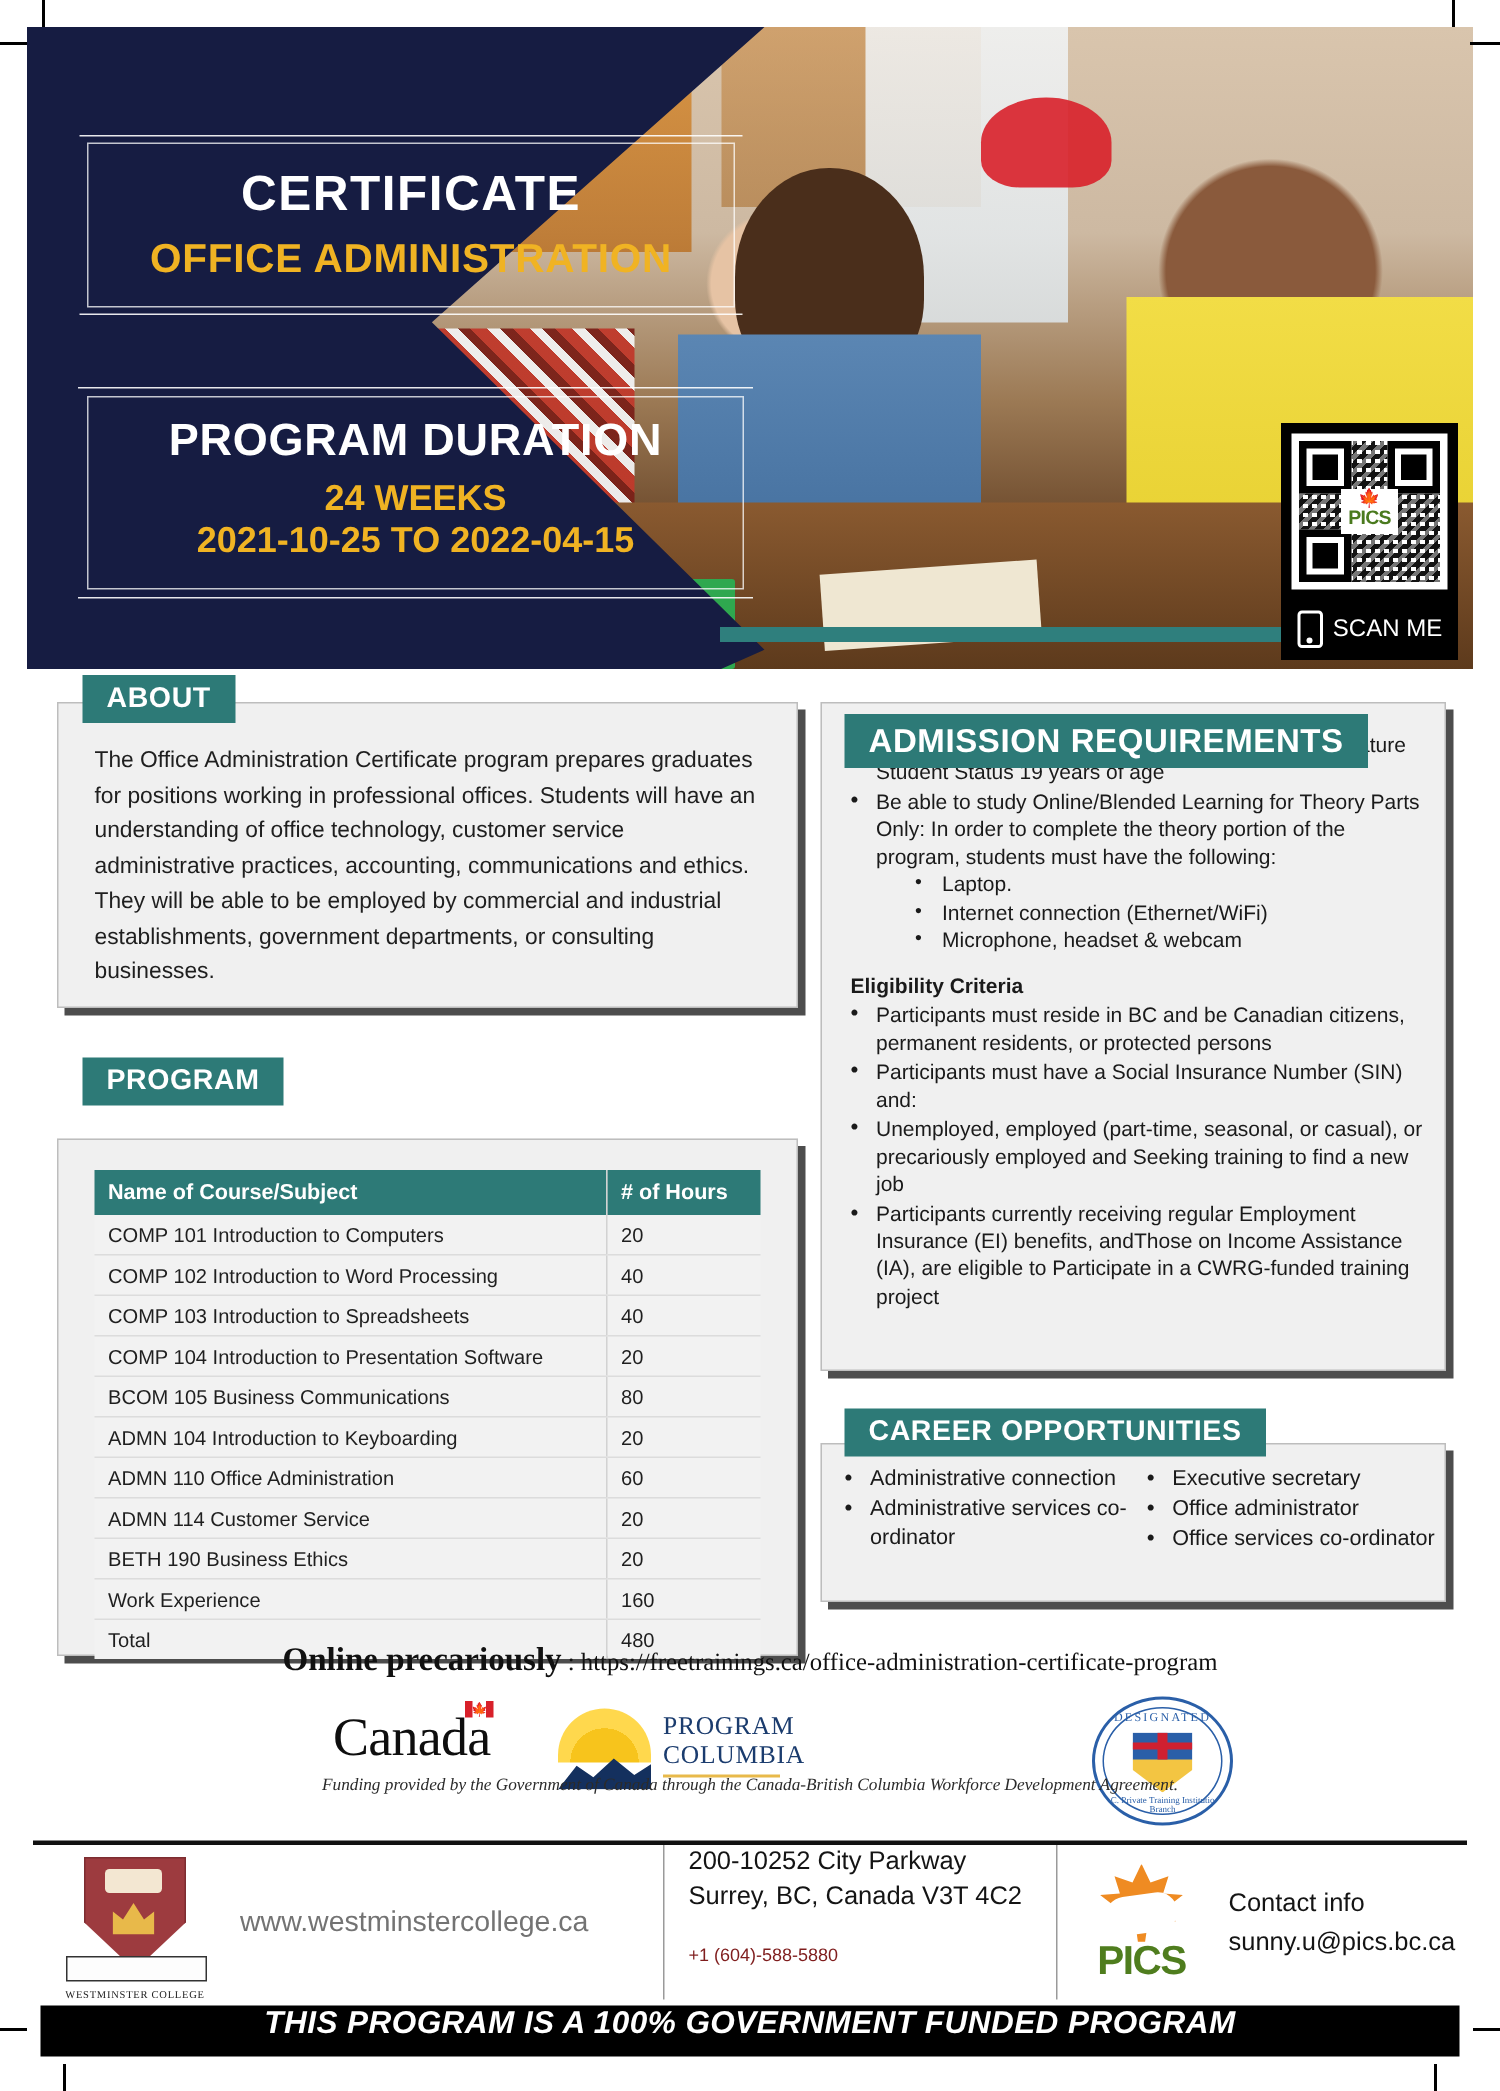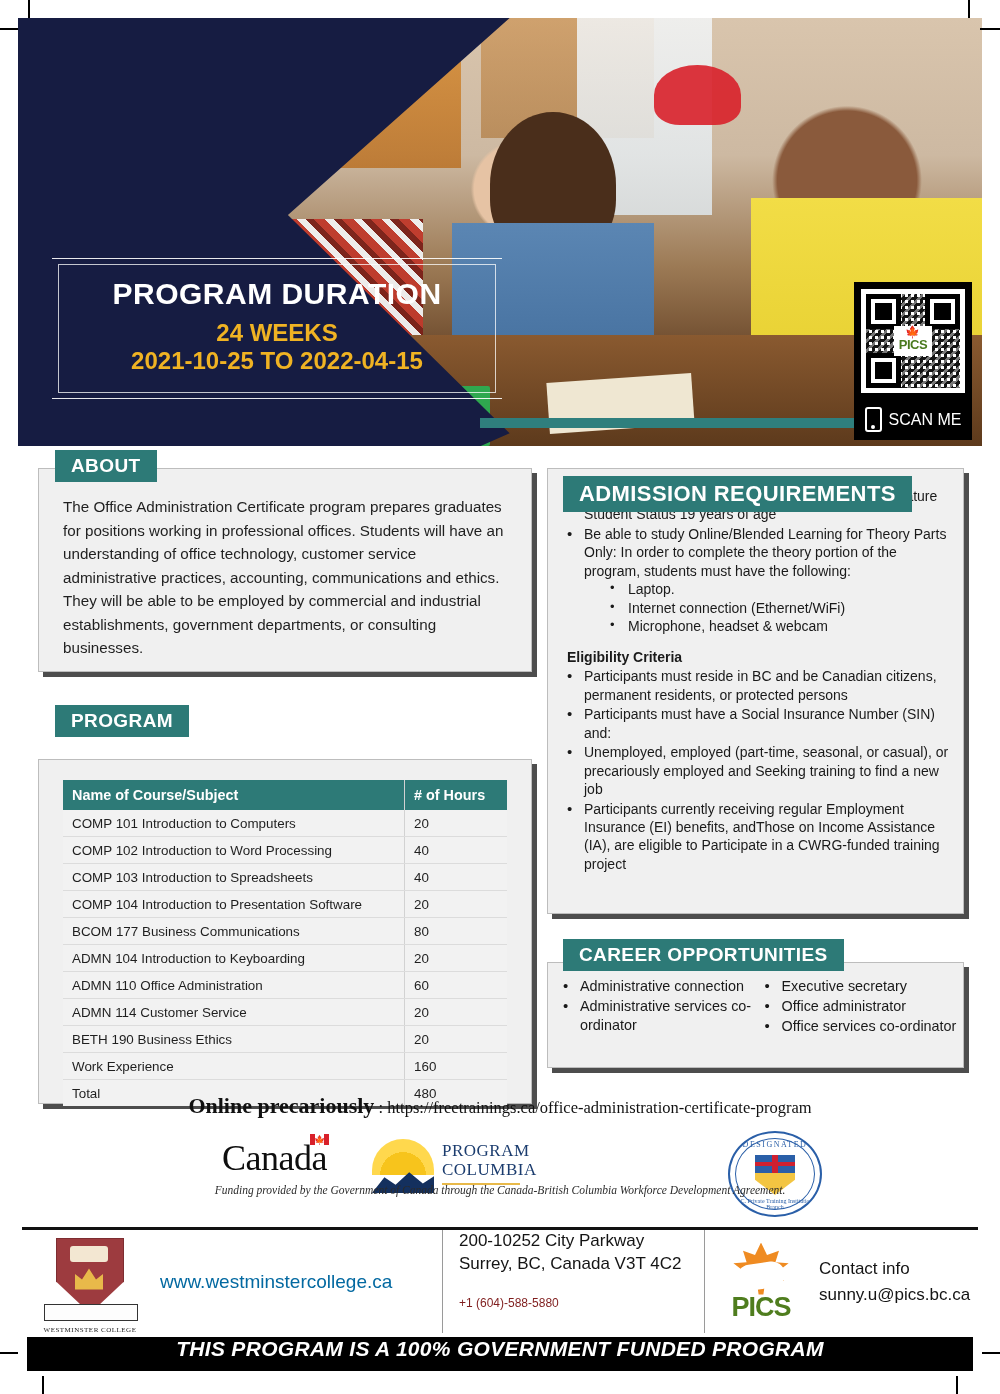--- a/index.html
+++ b/index.html
@@ -182,21 +182,21 @@
   .crest .sh{position:absolute;left:14px;top:6px;width:66px;height:74px;background:#9d3b3f;
       clip-path:polygon(0 0,100% 0,100% 58%,50% 100%,0 58%);border:1px solid #7d2d31;}
   .crest .bk{position:absolute;left:28px;top:14px;width:38px;height:16px;background:#f3e7d2;
       border-radius:3px;}
   .crest .cr{position:absolute;left:33px;top:36px;width:28px;height:22px;background:#e8b94a;
       clip-path:polygon(0 100%,0 30%,25% 55%,50% 5%,75% 55%,100% 30%,100% 100%);}
   .crest .rb{position:absolute;left:2px;top:72px;width:92px;height:15px;background:#fdfdfd;
       border:1px solid #333;}
   .crest .nm{position:absolute;left:0;bottom:-2px;width:100%;text-align:center;font-size:7px;
       font-family:"Liberation Serif",serif;letter-spacing:.5px;color:#222;}
-  .fweb{font-size:19px;color:#0369a1;margin-left:22px;}
+  .fweb{font-size:19px;color:#737373;margin-left:22px;}
   .faddr{font-size:17px;line-height:1.35;color:#141414;}
   .fphone{font-size:12px;color:#7f1d1d;margin-top:20px;}
   .picslogo{width:88px;height:82px;background:#fff;position:relative;flex:0 0 auto;}
   .picslogo .mleaf{position:absolute;left:14px;top:2px;width:60px;height:52px;background:#ef8b22;
       clip-path:polygon(50% 0,60% 24%,80% 16%,74% 38%,96% 40%,78% 56%,88% 74%,58% 68%,54% 100%,46% 100%,42% 68%,12% 74%,22% 56%,4% 40%,26% 38%,20% 16%,40% 24%);}
   .picslogo .hands{position:absolute;left:20px;top:22px;width:48px;height:26px;background:#fff;
       border-radius:14px;transform:rotate(-8deg);}
   .picslogo .ptxt{position:absolute;left:0;bottom:2px;width:100%;text-align:center;
       font-size:27px;font-weight:bold;color:#4f7d1e;letter-spacing:-1px;line-height:27px;}
   .fcontact{font-size:17px;line-height:1.5;color:#141414;margin-left:14px;}
@@ -231,20 +231,24 @@
     <div class="laptop">
         <div class="scr"></div>
       </div>
     <div class="book">
         <div class="lbl"></div>
       </div>
     <div class="pad"></div>
   </div>
   <div class="navy-shape"></div>
 
+  <div class="box1">
+    <div class="t-cert">CERTIFICATE</div>
+    <div class="t-prog">OFFICE ADMINISTRATION</div>
+  </div>
 
   <div class="box2">
     <div class="t-dur">PROGRAM DURATION</div>
     <div class="t-wk">24 WEEKS</div>
     <div class="t-dates">2021-10-25 TO 2022-04-15</div>
   </div>
 </div>
 <div class="teal-strip"></div>
 
 <div class="qrwrap">
@@ -295,21 +299,21 @@
         </tr>
         <tr>
           <td>COMP 103 Introduction to Spreadsheets</td>
           <td class="num">40</td>
         </tr>
         <tr>
           <td>COMP 104 Introduction to Presentation Software</td>
           <td class="num">20</td>
         </tr>
         <tr>
-          <td>BCOM 177 Business Communications</td>
+          <td>BCOM 105 Business Communications</td>
           <td class="num">80</td>
         </tr>
         <tr>
           <td>ADMN 104 Introduction to Keyboarding</td>
           <td class="num">20</td>
         </tr>
         <tr>
           <td>ADMN 110 Office Administration</td>
           <td class="num">60</td>
         </tr>

